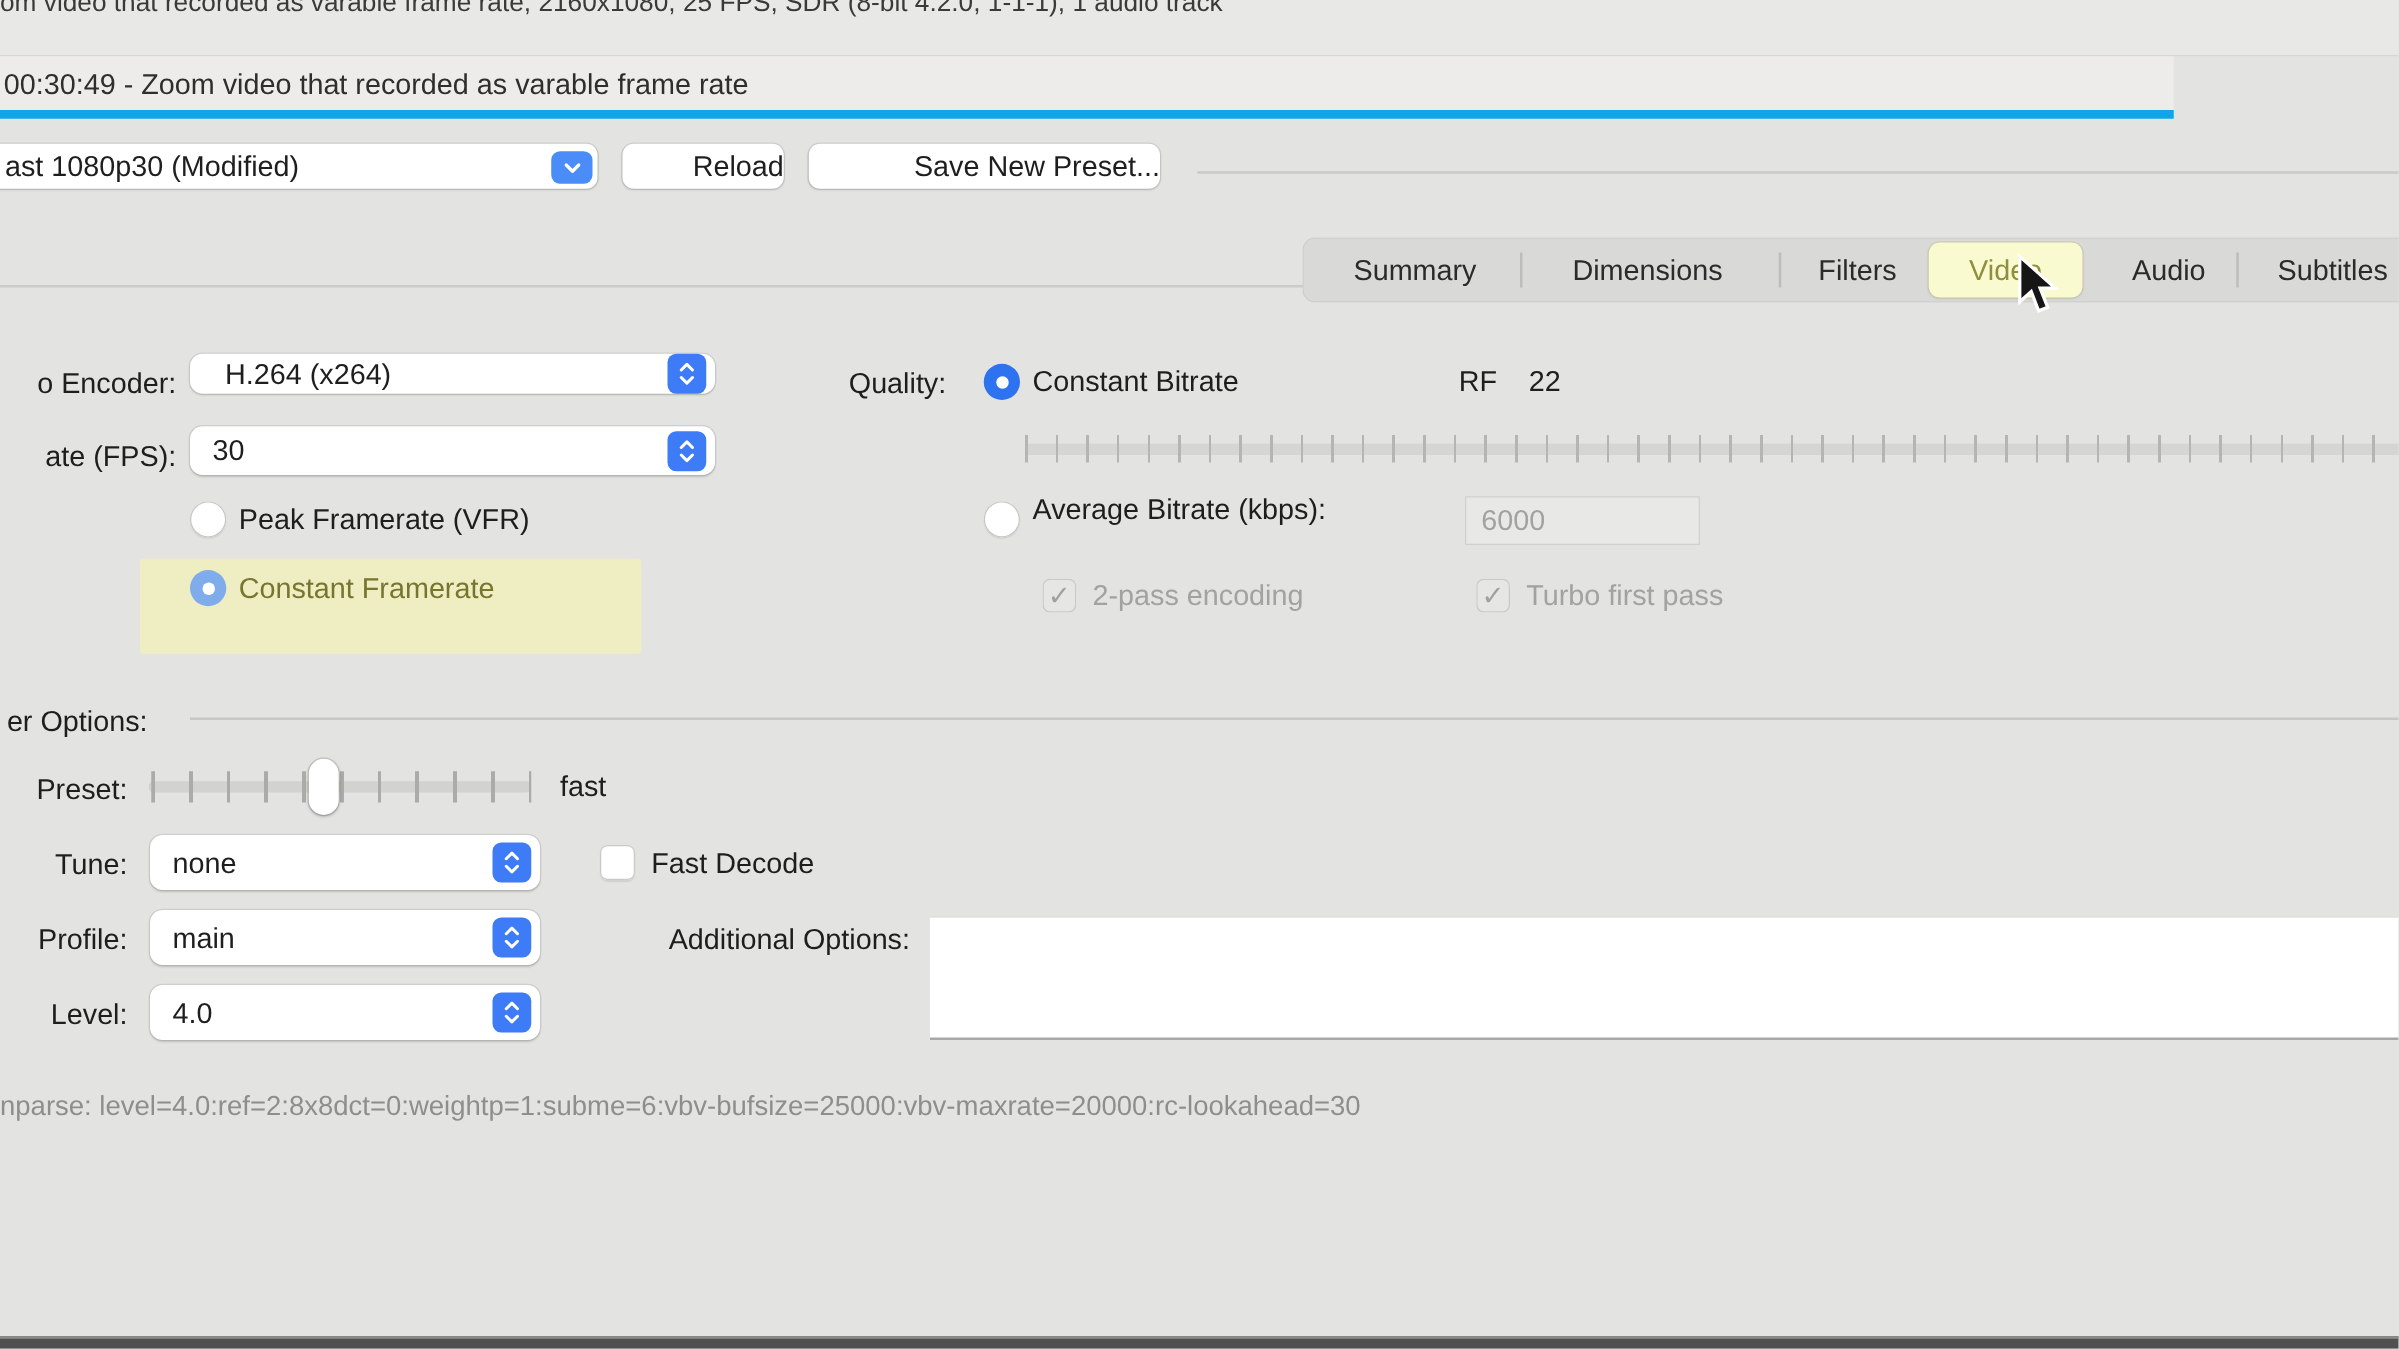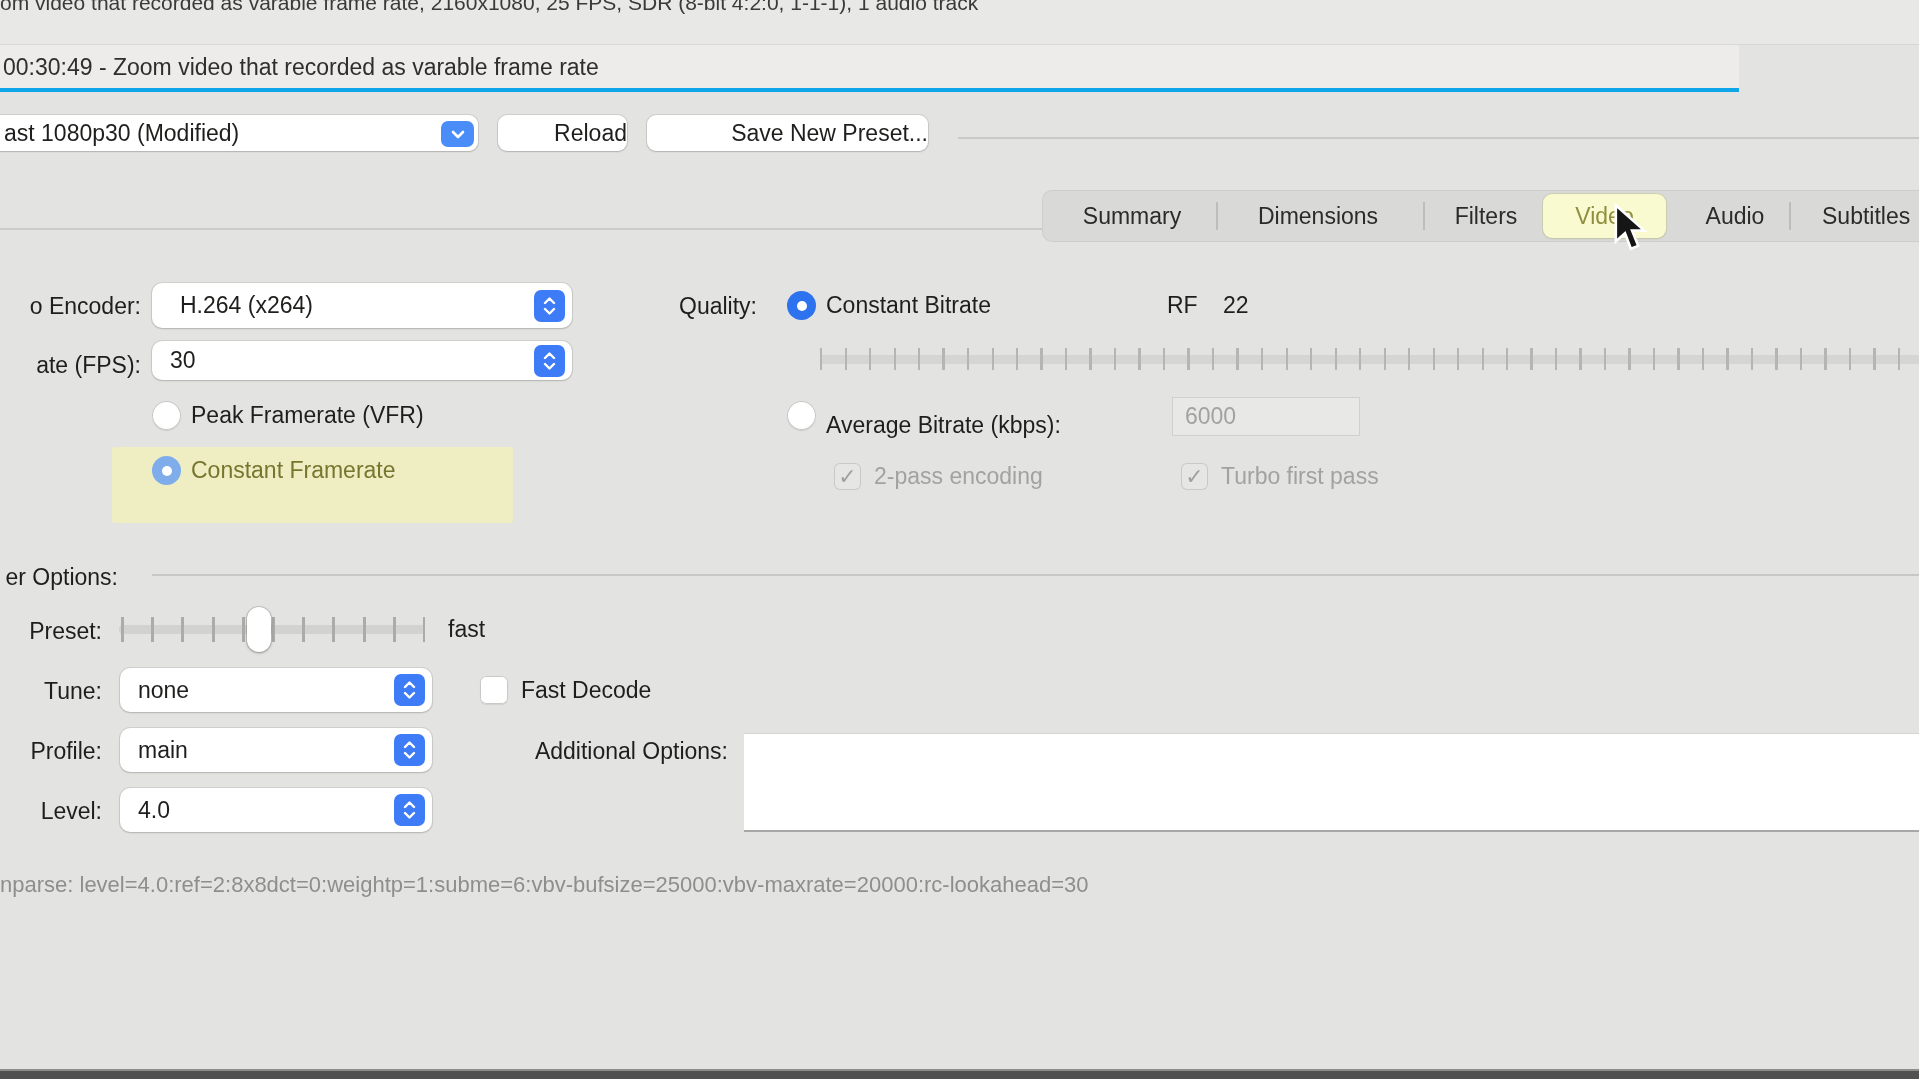--- a/index.html
+++ b/index.html
@@ -2,21 +2,21 @@
 <html><head>
 <meta charset="utf-8">
 <style>
   html,body{margin:0;padding:0;background:#e3e3e2;}
   #app{position:relative;width:1919px;height:1079px;overflow:hidden;
        background:#e3e3e2;font-family:"Liberation Sans","DejaVu Sans",sans-serif;
        color:#1e1e1d;font-size:23px;}
   .abs{position:absolute;}
   
   .band1{left:0;top:0;width:1919px;height:44px;background:#e8e8e7;border-bottom:1px solid #d7d7d6;}
-  .band2{left:0;top:45px;width:1739px;height:43px;background:#edecea;border-bottom:4px solid #0ea5e9;}
+  .band2{left:0;top:45px;width:1739px;height:43px;background:#edecea;border-bottom:7px solid #0ea5e9;}
   .mediainfo{left:0;top:-12px;width:1919px;font-size:21px;color:#3a3a39;line-height:30px;white-space:nowrap;}
   .jobtitle{left:3px;top:54px;font-size:23px;color:#2e2e2d;white-space:nowrap;}
   
   .btn{background:#ffffff;border-radius:9px;box-shadow:0 0 0 1px rgba(0,0,0,.09),0 1px 2px rgba(0,0,0,.14);
        display:flex;align-items:center;justify-content:flex-end;height:36px;}
   .preset-box{left:-26px;top:115px;width:504px;justify-content:flex-start;padding-left:30px;box-sizing:border-box;}
   .preset-chevron{left:441px;top:121px;width:33px;height:26px;border-radius:7px;background:#4a8df8;
                   display:flex;align-items:center;justify-content:center;}
   .toolbar-line{left:958px;top:137px;width:961px;height:2px;background:#c9c9c8;}
   
@@ -116,21 +116,21 @@
   <div class="abs tab-divider" style="left:1789px;"></div>
   <div class="abs tab" style="left:1822px;top:190px;width:200px;justify-content:flex-start;">
     <span>Subtitles</span>
   </div>
 
   <svg class="abs" style="left:1613px;top:203px;" width="40" height="50" viewBox="0 0 17 21">
     <path d="M1.2 0.8 L1.2 16.2 L5.1 12.7 L7.6 19.3 L10.7 18.1 L8.1 11.6 L13.3 11.6 Z" fill="#161616" stroke="#ffffff" stroke-width="1.1"></path>
   </svg>
 
   <div class="abs lbl" style="left:-80px;top:293px;width:221px;">o Encoder:</div>
-  <div class="abs popup" style="left:152px;top:283px;width:420px;height:45px;padding-left:28px;">
+  <div class="abs popup" style="left:152px;top:283px;width:420px;height:32px;padding-left:28px;">
     <span>H.264 (x264)</span>
     <span class="stepper">
       <svg width="13" height="8" viewBox="0 0 13 8">
           <path d="M2 6 L6.5 1.5 L11 6" fill="none" stroke="#fff" stroke-width="2.4" stroke-linecap="round" stroke-linejoin="round"></path>
         </svg>
       <svg width="13" height="8" viewBox="0 0 13 8">
           <path d="M2 2 L6.5 6.5 L11 2" fill="none" stroke="#fff" stroke-width="2.4" stroke-linecap="round" stroke-linejoin="round"></path>
         </svg>
     </span>
   </div>
@@ -162,21 +162,21 @@
     <span class="radio-dot"></span>
   </div>
   <div class="abs vcenter" style="left:826px;top:291px;height:29px;">Constant Bitrate</div>
   <div class="abs vcenter" style="left:1167px;top:291px;height:29px;">RF</div>
   <div class="abs vcenter" style="left:1223px;top:291px;height:29px;">22</div>
 
   <div class="abs qslider-track"></div>
   <div class="abs qslider-ticks"></div>
 
   <div class="abs radio radio-off" style="left:787px;top:401px;"></div>
-  <div class="abs vcenter" style="left:826px;top:411px;height:29px;">Average Bitrate (kbps):</div>
+  <div class="abs vcenter" style="left:826px;top:393px;height:29px;">Average Bitrate (kbps):</div>
   <div class="abs vcenter gray" style="left:1172px;top:397px;width:188px;height:39px;background:#e8e8e7;box-shadow:inset 0 0 0 1px #d0d0cf;padding-left:13px;box-sizing:border-box;">6000</div>
 
   <div class="abs checkbox cb-disabled" style="left:834px;top:463px;">
     <span>✓</span>
   </div>
   <div class="abs vcenter gray" style="left:874px;top:463px;height:27px;">2-pass encoding</div>
   <div class="abs checkbox cb-disabled" style="left:1181px;top:463px;">
     <span>✓</span>
   </div>
   <div class="abs vcenter gray" style="left:1221px;top:463px;height:27px;">Turbo first pass</div>

